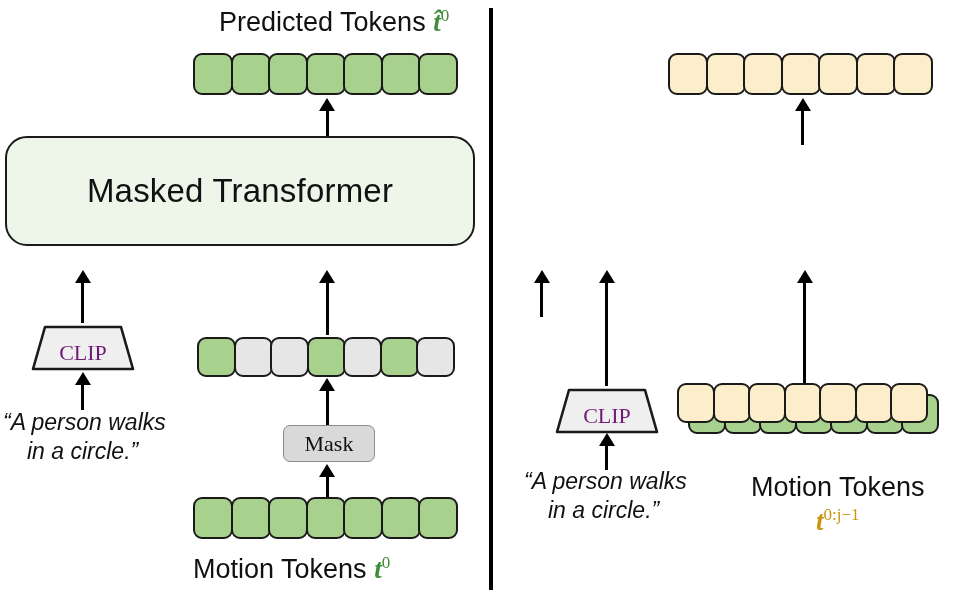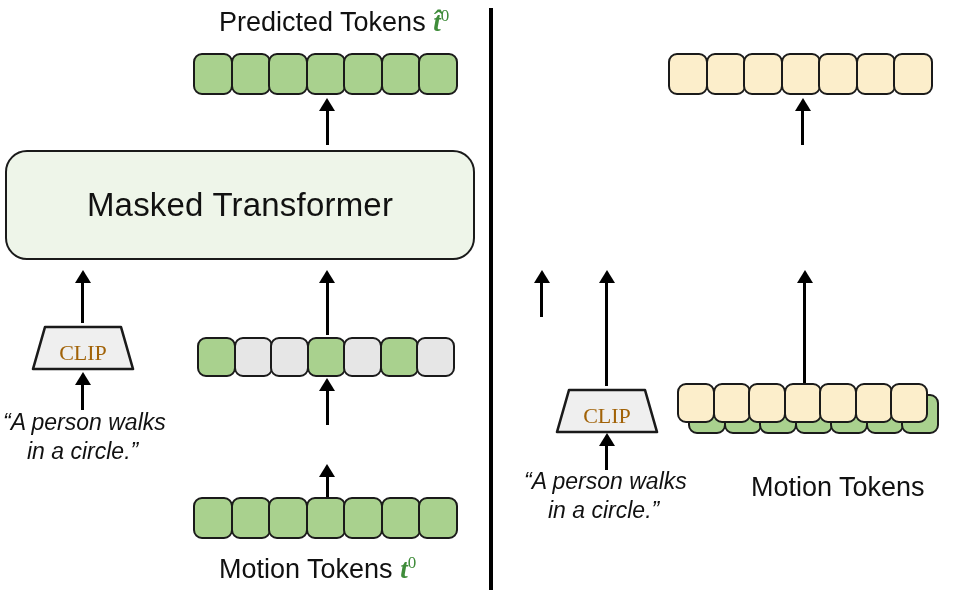--- a/index.html
+++ b/index.html
@@ -40,21 +40,21 @@
     align-items: center;
     justify-content: center;
   }
   .xformer span {
     font-size: 33px;
     letter-spacing: 0.2px;
     color: #111111;
     white-space: nowrap;
   }
   #masked-transformer {
-    left: 5px; top: 150px;
+    left: 5px; top: 136px;
     width: 470px; height: 110px;
     background: #eef5e9;
   }
   #residual-transformer {
     left: 500px; top: 150px;
     width: 458px; height: 110px;
     background: #fdf7e8;
   }
 
   
@@ -104,21 +104,21 @@
     height: 46px;
   }
   .clip-box svg { display: block; }
   .clip-label {
     position: absolute;
     left: 0; top: 0;
     width: 104px; height: 56px;
     display: flex; align-items: center; justify-content: center;
     font-family: "Liberation Serif", serif;
     font-size: 22px;
-    color: #a16207;
+    color: #701a75;
   }
   #clip-left  { left: 31px;  top: 325px; }
   #clip-right { left: 555px; top: 388px; }
 
   
   #mask-box {
     left: 283px; top: 425px;
     width: 92px; height: 37px;
     box-sizing: border-box;
     background: #d9d9d9;
@@ -147,21 +147,21 @@
     font-family: "Liberation Serif", serif;
     font-style: normal;
     font-size: 17px;
     vertical-align: super;
   }
   .green-sym  { color: #3f8c3a; }
   .gold-sym   { color: #c8960c; }
 
   #caption-predicted-left  { left: 219px; top: 6px; }
   #caption-predicted-right { left: 673px; top: 6px; }
-  #caption-motion-left     { left: 219px; top: 553px; }
+  #caption-motion-left     { left: 193px; top: 553px; }
   #caption-motion-right    { left: 751px; top: 472px; text-align: center; }
   #caption-motion-right .line2 { display: block; margin-top: 2px; }
 
   #caption-vqid { left: 504px; top: 327px; }
 
   .quote {
     font-size: 23px;
     font-style: italic;
     color: #111111;
     line-height: 1.24;
@@ -226,20 +226,23 @@
     <div class="token tok-gray" style="background: rgb(230, 230, 230);"></div>
     <div class="token tok-green" style="background: rgb(169, 209, 142);"></div>
     <div class="token tok-gray" style="background: rgb(230, 230, 230);"></div>
     <div class="token tok-green" style="background: rgb(169, 209, 142);"></div>
     <div class="token tok-gray" style="background: rgb(230, 230, 230);"></div>
   </div>
 
   <div class="abs arrow-line" style="left:326px; top:391px; height:34px;"></div>
   <div class="abs arrow-head" style="left:319px; top:378px;"></div>
 
+  <div class="abs" id="mask-box" style="background: rgb(217, 217, 217);">
+    <span>Mask</span>
+  </div>
 
   <div class="abs arrow-line" style="left:326px; top:477px; height:20px;"></div>
   <div class="abs arrow-head" style="left:319px; top:464px;"></div>
 
   <div class="abs token-row" id="input-green-row">
     <div class="token tok-green" style="background: rgb(169, 209, 142);"></div>
     <div class="token tok-green" style="background: rgb(169, 209, 142);"></div>
     <div class="token tok-green" style="background: rgb(169, 209, 142);"></div>
     <div class="token tok-green" style="background: rgb(169, 209, 142);"></div>
     <div class="token tok-green" style="background: rgb(169, 209, 142);"></div>
@@ -308,15 +311,18 @@
     <div class="token tok-yellow" style="background: rgb(252, 238, 203);"></div>
     <div class="token tok-yellow" style="background: rgb(252, 238, 203);"></div>
     <div class="token tok-yellow" style="background: rgb(252, 238, 203);"></div>
     <div class="token tok-yellow" style="background: rgb(252, 238, 203);"></div>
     <div class="token tok-yellow" style="background: rgb(252, 238, 203);"></div>
     <div class="token tok-yellow" style="background: rgb(252, 238, 203);"></div>
   </div>
 
   <div class="abs caption" id="caption-motion-right">
     <span>Motion Tokens</span>
+    <span class="line2">
+      <span class="sym gold-sym" style="color: rgb(200, 150, 12);">t</span><span class="sup gold-sym" style="color: rgb(200, 150, 12);">0:j−1</span>
+    </span>
   </div>
 
 </div>
 
 </body></html>

